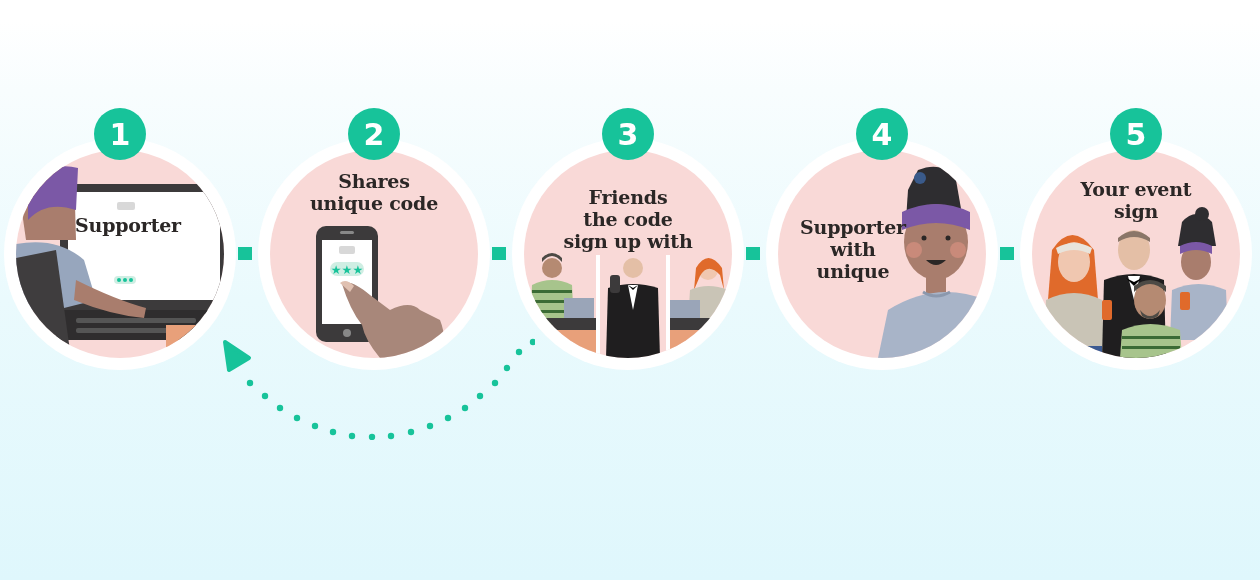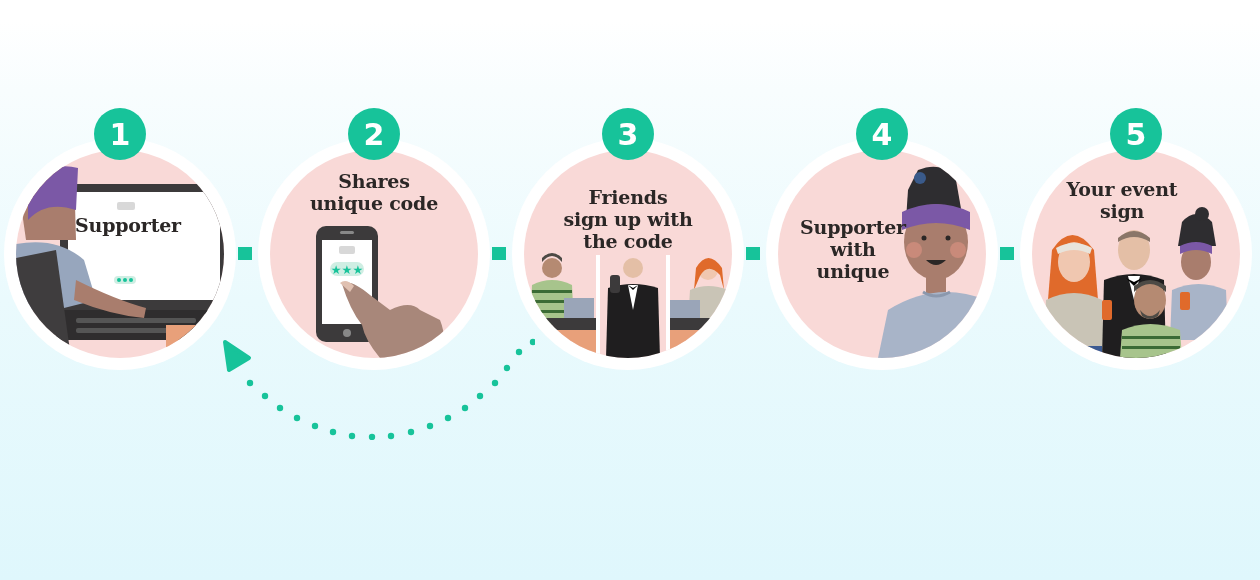--- a/index.html
+++ b/index.html
@@ -143,22 +143,22 @@
       <circle cx="184" cy="120" r="10" fill="#f0c7b0"></circle>
       <path d="M172 118 Q184 98 198 118 L200 140 L196 125 Q184 112 176 126 L170 140 Z" fill="#e06a2b"></path>
       <path d="M166 140 Q184 132 204 140 L206 172 L164 172 Z" fill="#c9c4b6"></path>
       <rect x="146" y="150" width="30" height="20" fill="#9aa5b8"></rect>
       <rect x="146" y="168" width="62" height="12" fill="#3c3a3b"></rect>
       <rect x="146" y="180" width="62" height="28" fill="#e8a07a"></rect>
     </svg>
   </div>
   <div class="label" style="left:26px; top:48px; width:180px;">
     <span>Friends</span>
+    <span>the code</span>
     <span>sign up with</span>
-    <span>the code</span>
   </div>
 </div>
 
 <div class="step" style="left:766px;">
   <div class="ring"></div>
   <div class="badge">4</div>
   <div class="disc">
     <svg class="illus" viewBox="0 0 208 208">
       <path d="M140 20 Q165 10 178 30 L185 70 L128 70 L130 40 Z" fill="#2e2d30"></path>
       <circle cx="142" cy="28" r="6" fill="#3a5a8a"></circle>
@@ -208,17 +208,17 @@
 
       <ellipse cx="118" cy="150" rx="16" ry="19" fill="#b58a72"></ellipse>
       <path d="M102 142 Q118 126 134 142 L134 136 Q118 124 102 136 Z" fill="#4d4a45"></path>
       <path d="M108 160 Q118 172 128 160 L126 166 Q118 172 110 166 Z" fill="#4d4a45"></path>
       <path d="M90 180 Q118 168 148 180 L150 208 L88 208 Z" fill="#a7c48c"></path>
       <rect x="90" y="186" width="58" height="3" fill="#3b6b35"></rect>
         <rect x="90" y="196" width="58" height="3" fill="#3b6b35"></rect>
       <rect x="70" y="150" width="10" height="20" rx="2" fill="#e06a2b"></rect>
     </svg>
   </div>
-  <div class="label" style="left:20px; top:40px; width:164px;">
+  <div class="label" style="left:34px; top:40px; width:164px;">
     <span>Your event</span>
     <span>sign</span>
   </div>
 </div>
 
 </body></html>

